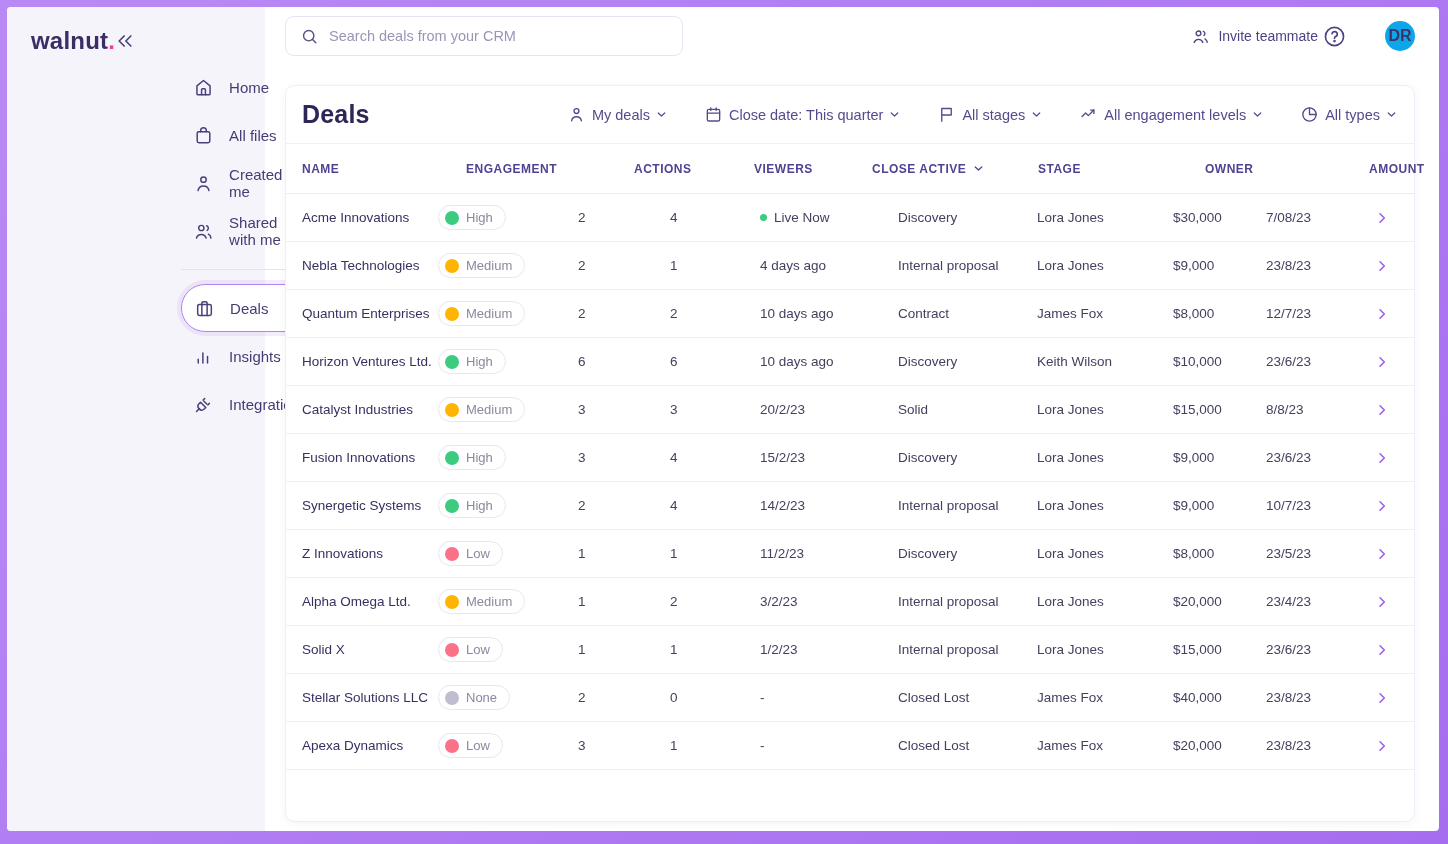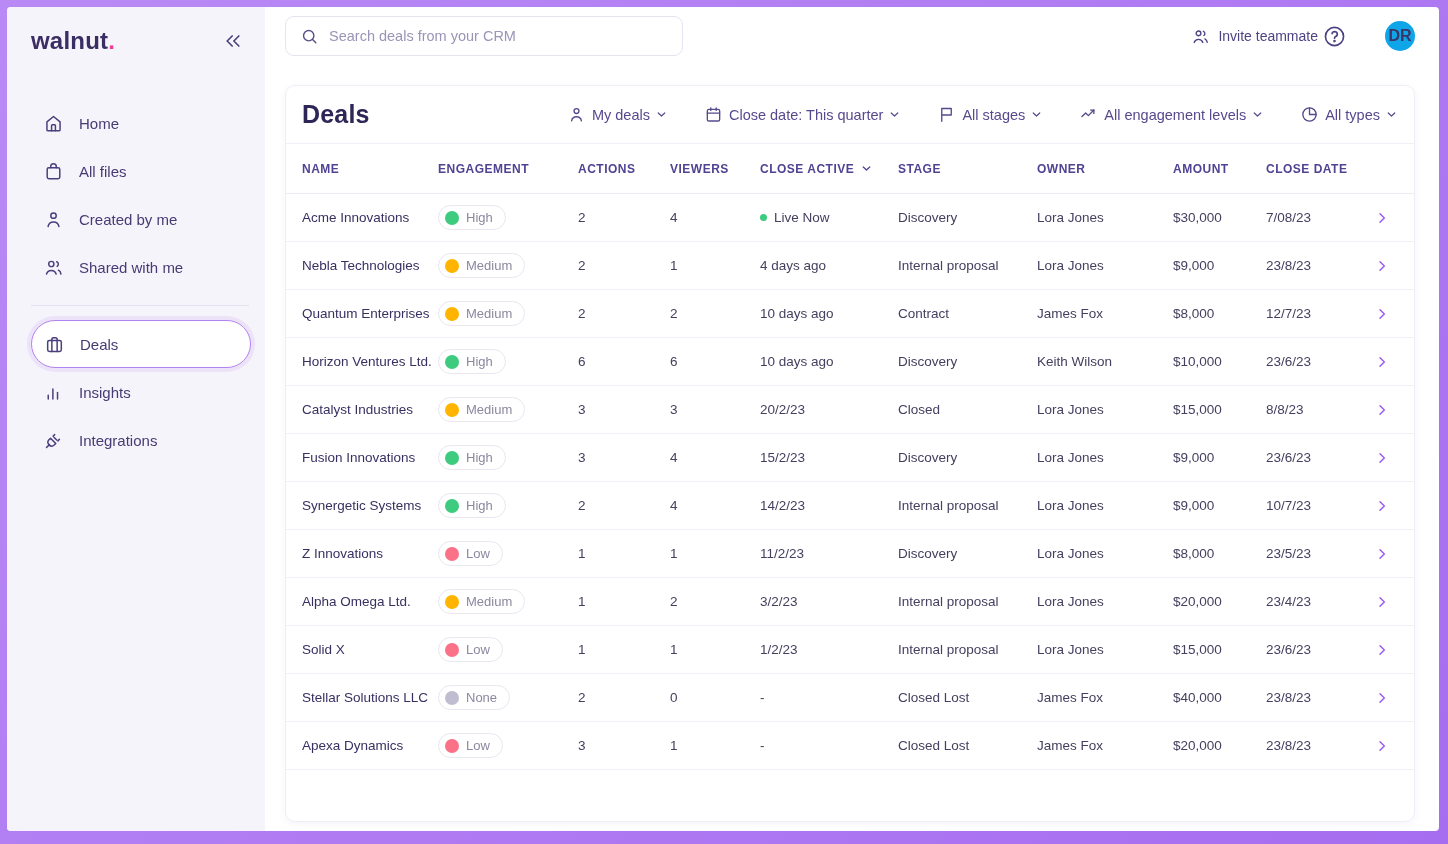--- a/index.html
+++ b/index.html
@@ -17,21 +17,21 @@
     display: flex;
     overflow: hidden;
   }
 
   
   .sidebar {
     width: 258px;
     background: #f6f4fb;
     flex-shrink: 0;
     display: flex;
-    flex-direction: column;
+    flex-direction: row;
     padding-top: 16px;
   }
   .logo-row {
     display: flex;
     align-items: center;
     justify-content: space-between;
     padding: 0 22px 0 24px;
     height: 36px;
   }
   .logo {
@@ -191,20 +191,21 @@
     display: grid;
     grid-template-columns: 136px 140px 92px 90px 138px 139px 136px 93px 100px 1fr;
     align-items: center;
     padding: 0 16px;
   }
   .tbl-head {
     height: 51px;
     border-top: 1px solid #f1eff7;
     border-bottom: 1px solid #eceaf3;
     flex-shrink: 0;
+    gap: 28px;
   }
   .th {
     font-size: 12px;
     font-weight: bold;
     letter-spacing: 0.5px;
     color: #4f4392;
     display: flex;
     align-items: center;
     gap: 6px;
     cursor: pointer;
@@ -557,21 +558,21 @@
           </div>
           <div class="tbl-row">
             <div class="cell name">Catalyst Industries</div>
             <div class="cell"><span class="pill">
                 <span class="dot" style="background:#ffb400"></span>
                 <span class="lbl">Medium</span>
               </span></div>
             <div class="cell">3</div>
             <div class="cell">3</div>
             <div class="cell"><span>20/2/23</span></div>
-            <div class="cell">Closed</div>
+            <div class="cell">Solid</div>
             <div class="cell">Lora Jones</div>
             <div class="cell">$15,000</div>
             <div class="cell">8/8/23</div>
             <span class="row-chevron">
               <svg width="16" height="16" viewBox="0 0 24 24" fill="none" stroke="currentColor" stroke-width="2.2" stroke-linecap="round" stroke-linejoin="round">
                 <path d="M9 5.5l6.5 6.5L9 18.5"></path>
               </svg>
             </span>
           </div>
           <div class="tbl-row">

